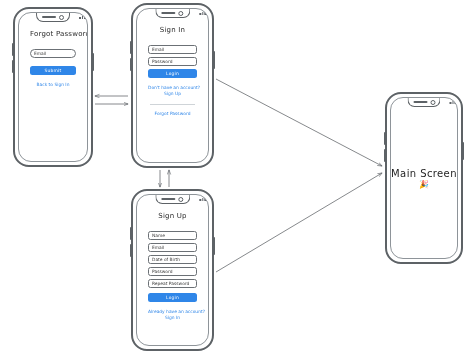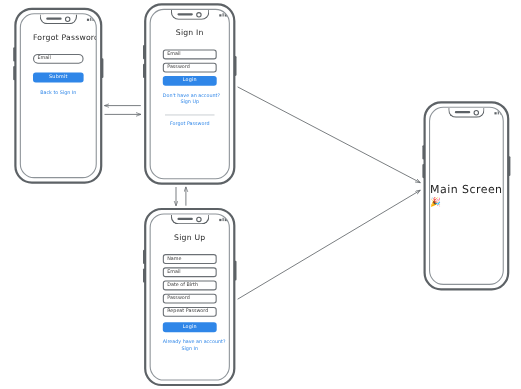--- a/index.html
+++ b/index.html
@@ -172,21 +172,21 @@
     margin: 7px 2px 6px 2px;
   }
   .spacer-sm { height: 4px; }
 
   
   .main-center {
     position: absolute;
     left: 0; right: 0;
     top: 50%;
     transform: translateY(-50%);
-    text-align: left;
+    text-align: center;
   }
   .main-title {
     font-size: 10px;
     color: #1f1f1f;
     letter-spacing: .4px;
     white-space: nowrap;
   }
   .main-emoji {
     font-size: 8px;
     margin-top: 2px;

